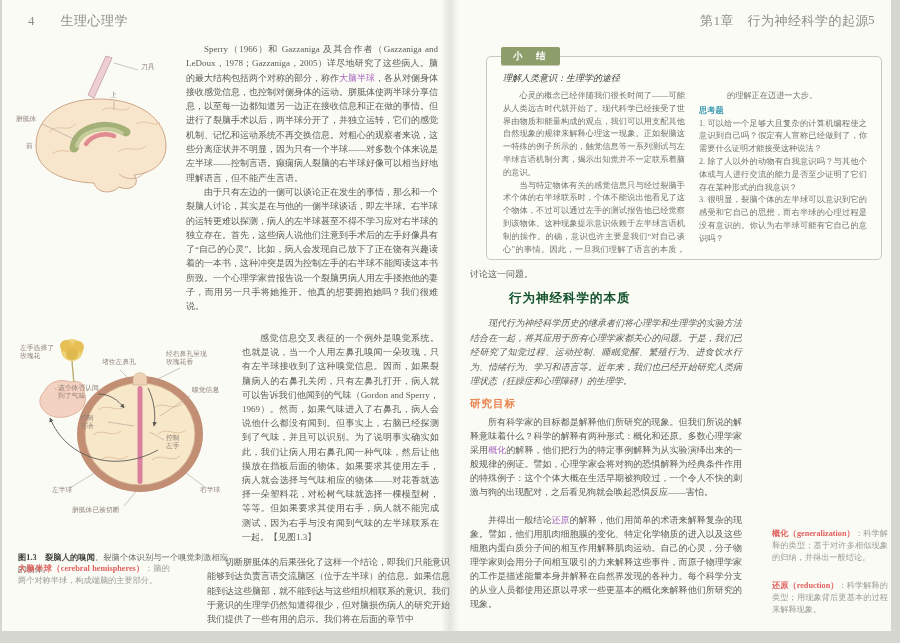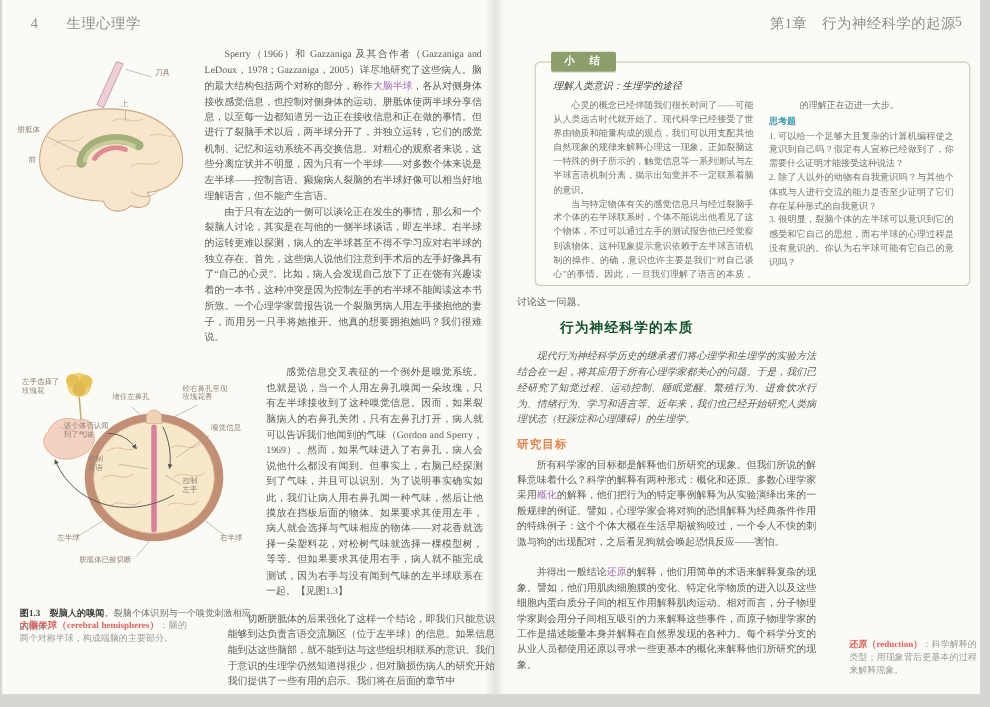--- a/index.html
+++ b/index.html
@@ -193,21 +193,24 @@
     <span class="indent">现代行为神经科学历史的继承者们将心理学和生理学的实验方法结合在一起，将其应用于所有心理学家都关心的问题。于是，我们已经研究了知觉过程、运动控制、睡眠觉醒、繁殖行为、进食饮水行为、情绪行为、学习和语言等。近年来，我们也已经开始研究人类病理状态（狂躁症和心理障碍）的生理学。</span>
   </div>
 
   <div class="abs sub-heading" style="left:20px; top:397px;">研究目标</div>
 
   <div class="abs body-text" style="left:20px; top:415px; width:272px; line-height:14px;font-family:Liberation Serif, serif;">
     <span class="indent"><span>所有科学家的目标都是解释他们所研究的现象。但我们所说的解释意味着什么？科学的解释有两种形式：概化和还原。多数心理学家采用</span><span class="term">概化</span><span>的解释，他们把行为的特定事例解释为从实验演绎出来的一般规律的例证。譬如，心理学家会将对狗的恐惧解释为经典条件作用的特殊例子：这个个体大概在生活早期被狗咬过，一个令人不快的刺激与狗的出现配对，之后看见狗就会唤起恐惧反应——害怕。</span></span>
   </div>
 
   <div class="abs body-text" style="left:20px; top:513px; width:272px; line-height:14px;">
-    <span class="indent"><span>并得出一般结论</span><span class="term">还原</span><span>的解释，他们用简单的术语来解释复杂的现象。譬如，他们用肌肉细胞膜的变化、特定化学物质的进入以及这些细胞内蛋白质分子间的相互作用解释肌肉运动。相对而言，分子物理学家则会用分子间相互吸引的力来解释这些事件，而原子物理学家的工作是描述能量本身并解释在自然界发现的各种力。每个科学分支的从业人员都使用还原以寻求一些更基本的概化来解释他们所研究的现象。</span></span>
-  </div>
-
+    <span class="indent"><span>并得出一般结论</span><span class="term">还原</span><span>的解释，他们用简单的术语来解释复杂的现象。譬如，他们用肌肉细胞膜的变化、特定化学物质的进入以及这些细胞内蛋白质分子间的相互作用解释肌肉运动。自己的心灵，分子物理学家则会用分子间相互吸引的力来解释这些事件，而原子物理学家的工作是描述能量本身并解释在自然界发现的各种力。每个科学分支的从业人员都使用还原以寻求一些更基本的概化来解释他们所研究的现象。</span></span>
+  </div>
+
+  <div class="abs margin-note" style="left:322px; top:528px; width:116px;">
+    <span class="mterm">概化（generalization）</span><span>：科学解释的类型；基于对许多相似现象的归纳，并得出一般结论。</span>
+  </div>
   <div class="abs margin-note" style="left:322px; top:580px; width:116px;">
     <span class="mterm">还原（reduction）</span><span>：科学解释的类型；用现象背后更基本的过程来解释现象。</span>
   </div>
 </div>
 
 <div class="gutter"></div>
 
 </body></html>

